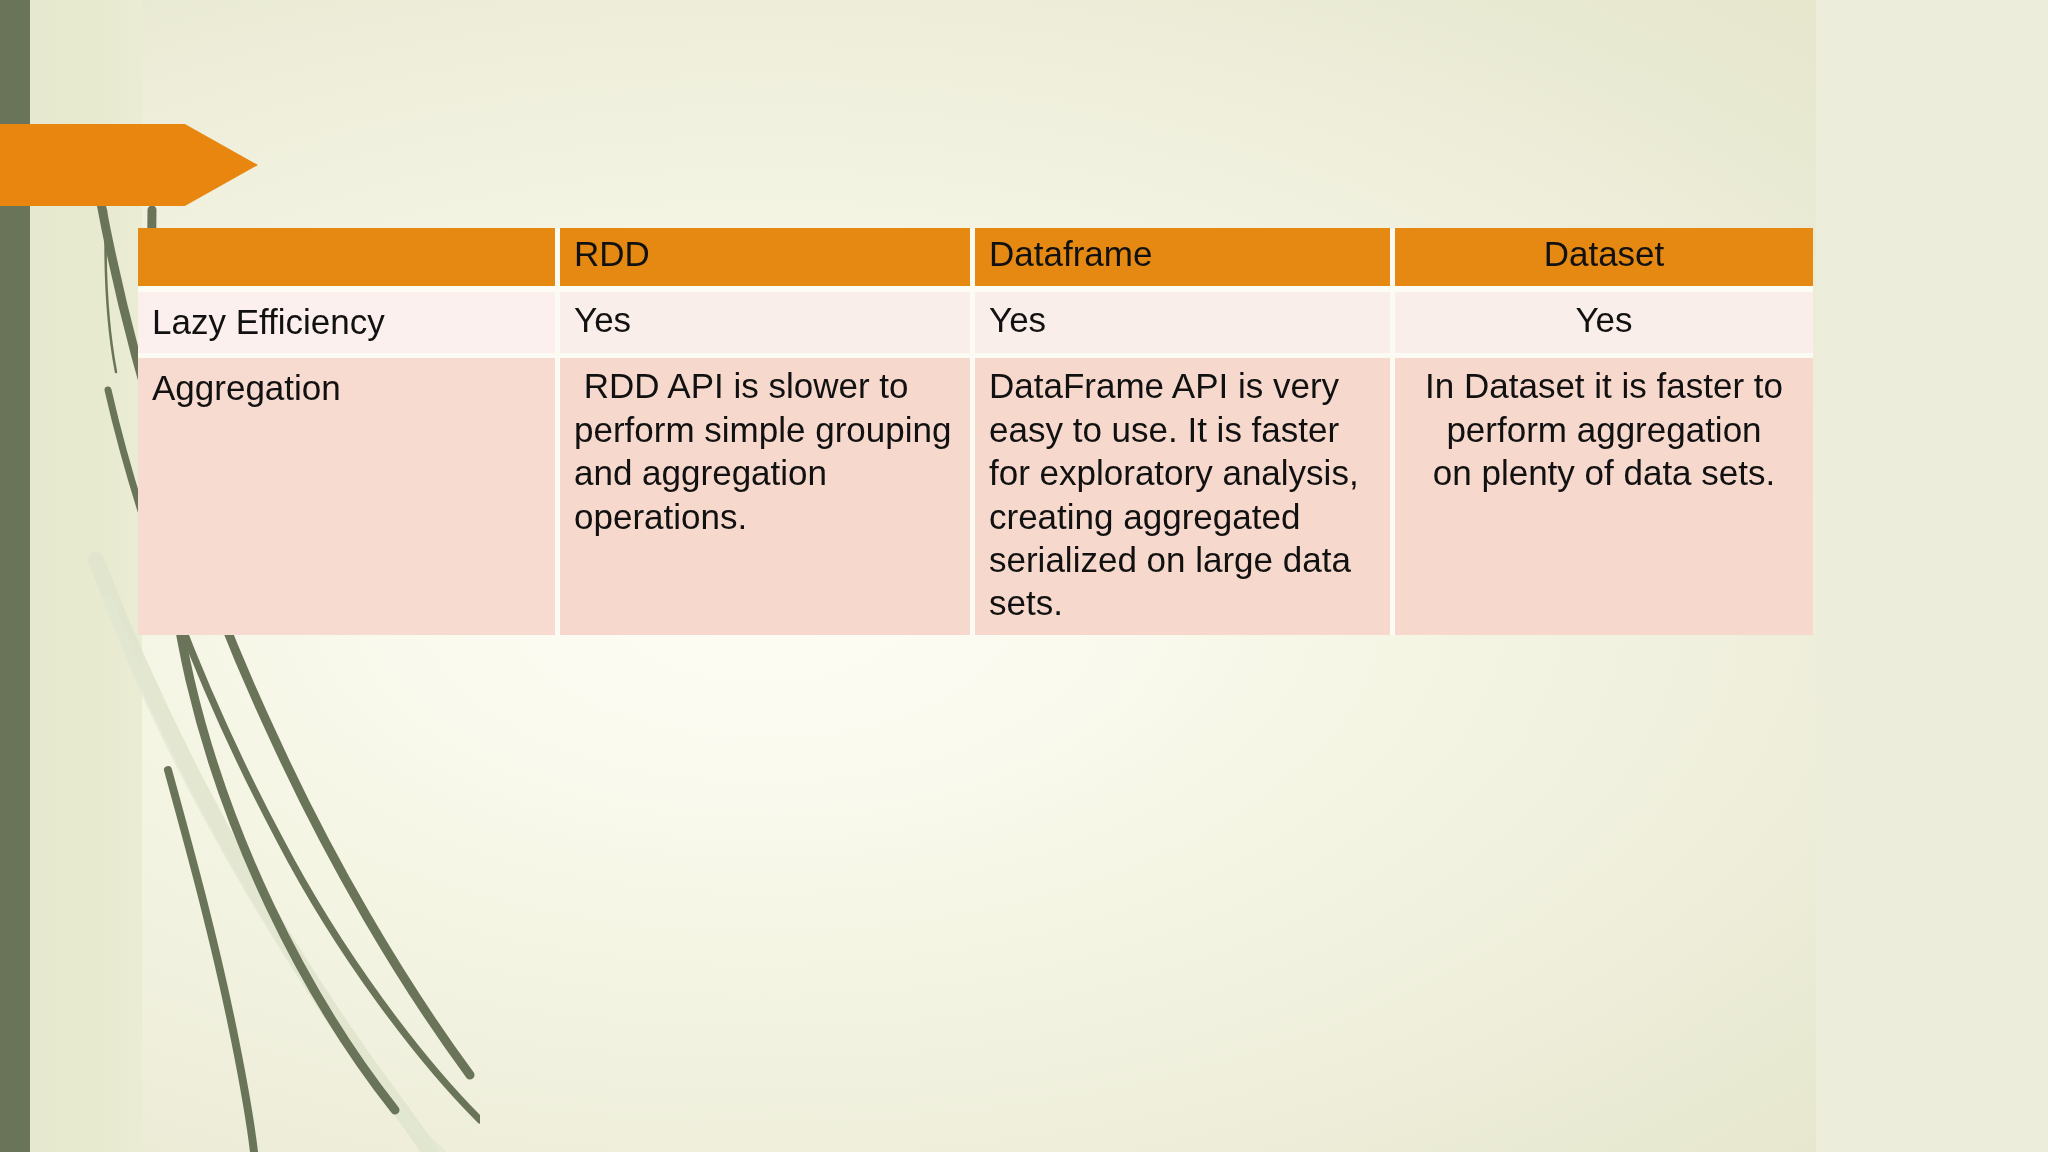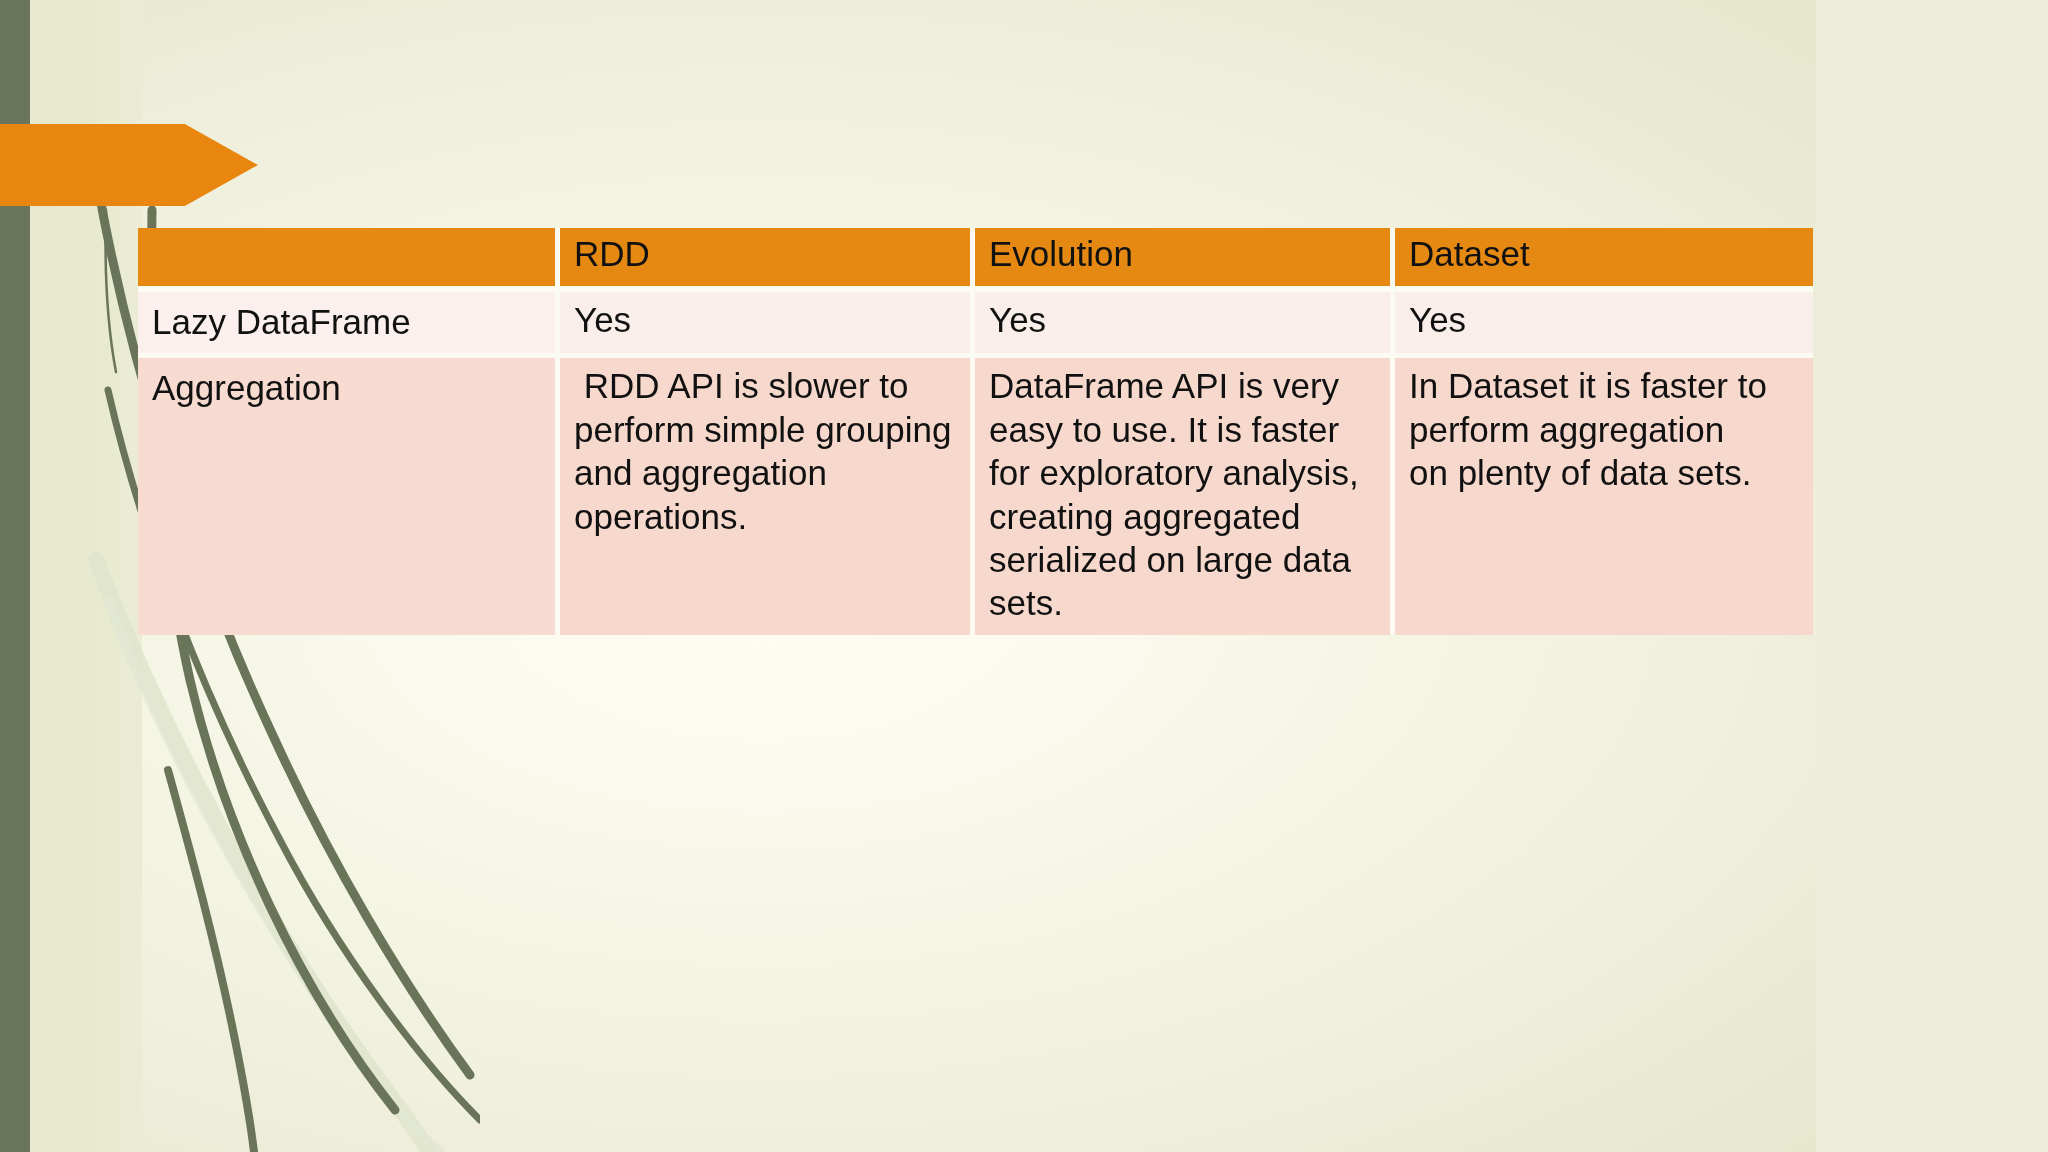--- a/index.html
+++ b/index.html
@@ -86,21 +86,21 @@
     vertical-align: top;
     padding: 6px 14px 10px 14px;
     border-right: 5px solid #fbfbf3;
     border-bottom: 5px solid #fbfbf3;
     font-weight: normal;
     text-align: left;
     color: #111111;
     line-height: 1.24;
   }
   .cmp-table th:last-child,
-  .cmp-table td:last-child { border-right: none; }
+  .cmp-table td:last-child { border-right: none; text-align: center; }
   .cmp-table tr:last-child td { border-bottom: none; }
 
   .cmp-table thead th {
     background: #e58913;
     height: 48px;
     font-size: 35px;
     padding-top: 4px;
     padding-bottom: 6px;
     border-bottom: 6px solid #fcfcf5;
   }
@@ -150,27 +150,27 @@
     <colgroup>
       <col class="c1">
         <col class="c2">
         <col class="c3">
         <col class="c4">
     </colgroup>
     <thead>
       <tr>
         <th class="blank"></th>
         <th>RDD</th>
-        <th>Evolution</th>
+        <th>Dataframe</th>
         <th>Dataset</th>
       </tr>
     </thead>
     <tbody>
       <tr class="row-b">
-        <td class="label">Lazy DataFrame</td>
+        <td class="label">Lazy Efficiency</td>
         <td>Yes</td>
         <td>Yes</td>
         <td>Yes</td>
       </tr>
       <tr class="row-c">
         <td class="label">Aggregation</td>
         <td class="cell-text"> RDD API is slower to perform simple grouping and aggregation operations.</td>
         <td>DataFrame API is very easy to use. It is faster for exploratory analysis, creating aggregated serialized on large data sets.</td>
         <td class="cell-text">In Dataset it is faster to perform aggregation
 on plenty of data sets.</td>

